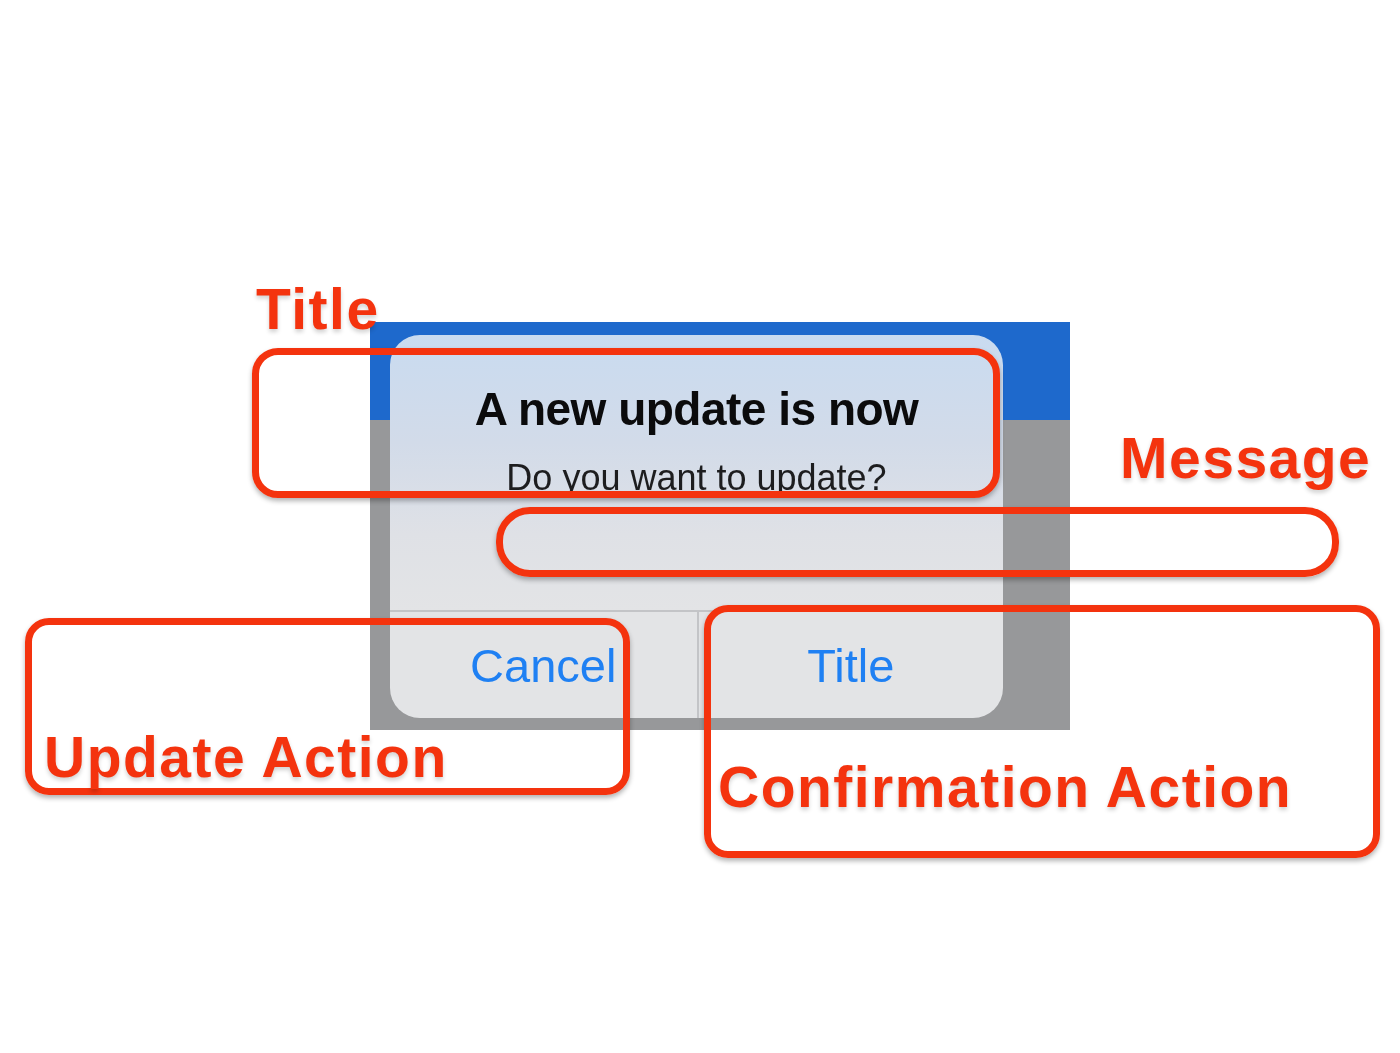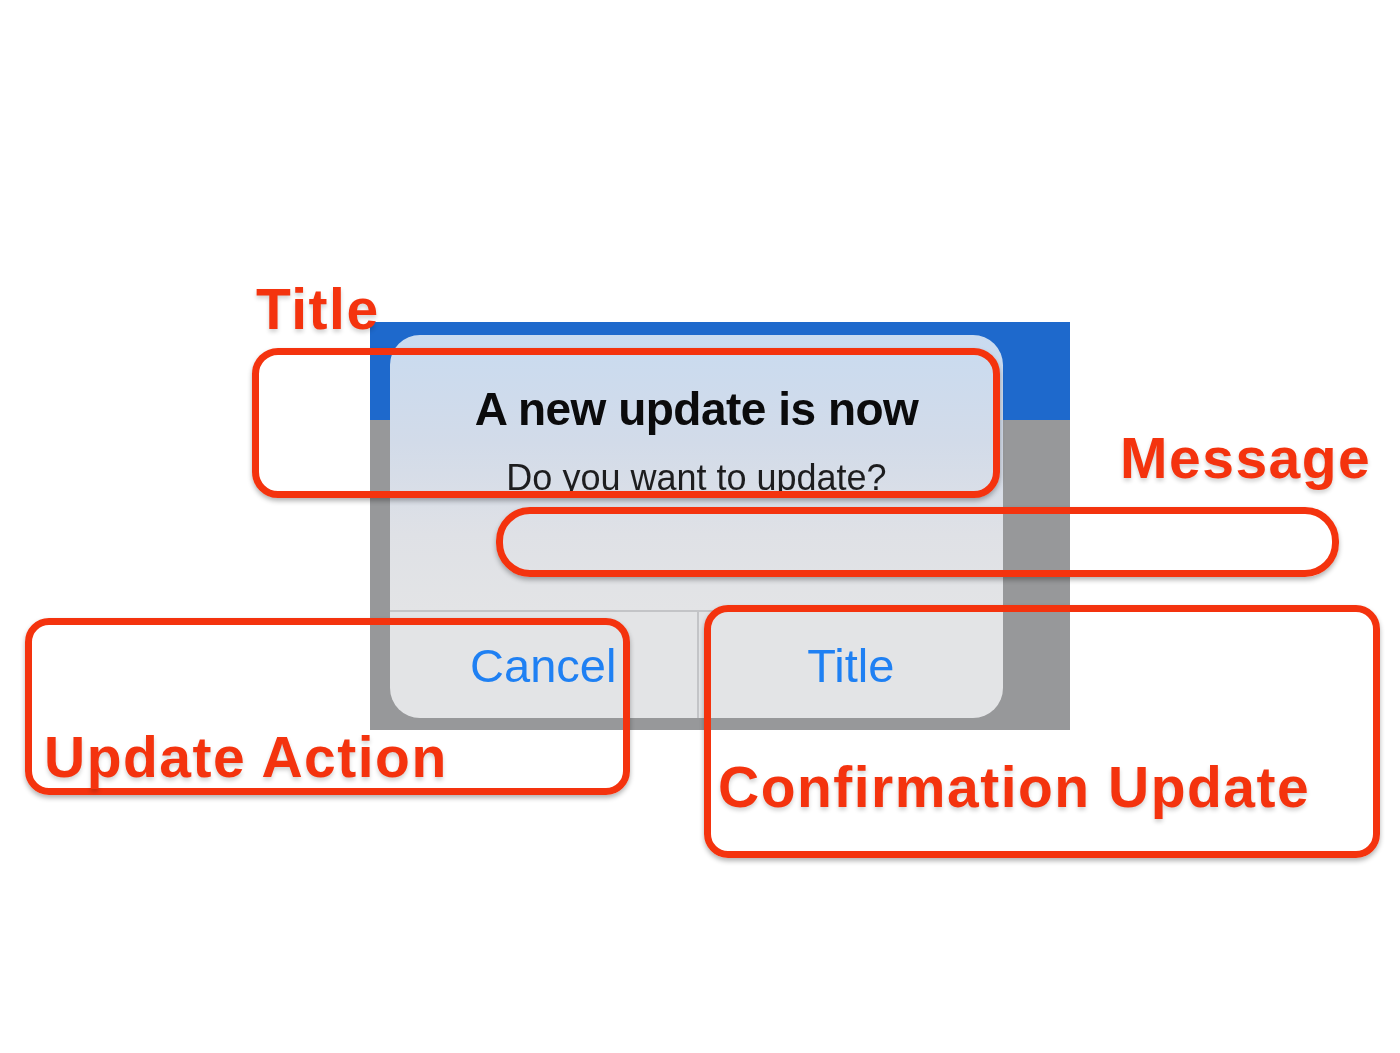--- a/index.html
+++ b/index.html
@@ -136,15 +136,15 @@
   </div>
 
   <div class="ann-box" id="box-title"></div>
   <div class="ann-box" id="box-message"></div>
   <div class="ann-box" id="box-cancel"></div>
   <div class="ann-box" id="box-confirm"></div>
 
   <div class="ann-label" id="label-title">Title</div>
   <div class="ann-label" id="label-message">Message</div>
   <div class="ann-label" id="label-cancel">Update Action</div>
-  <div class="ann-label" id="label-confirm">Confirmation Update</div>
+  <div class="ann-label" id="label-confirm">Confirmation Action</div>
 
 </div>
 
 </body></html>

